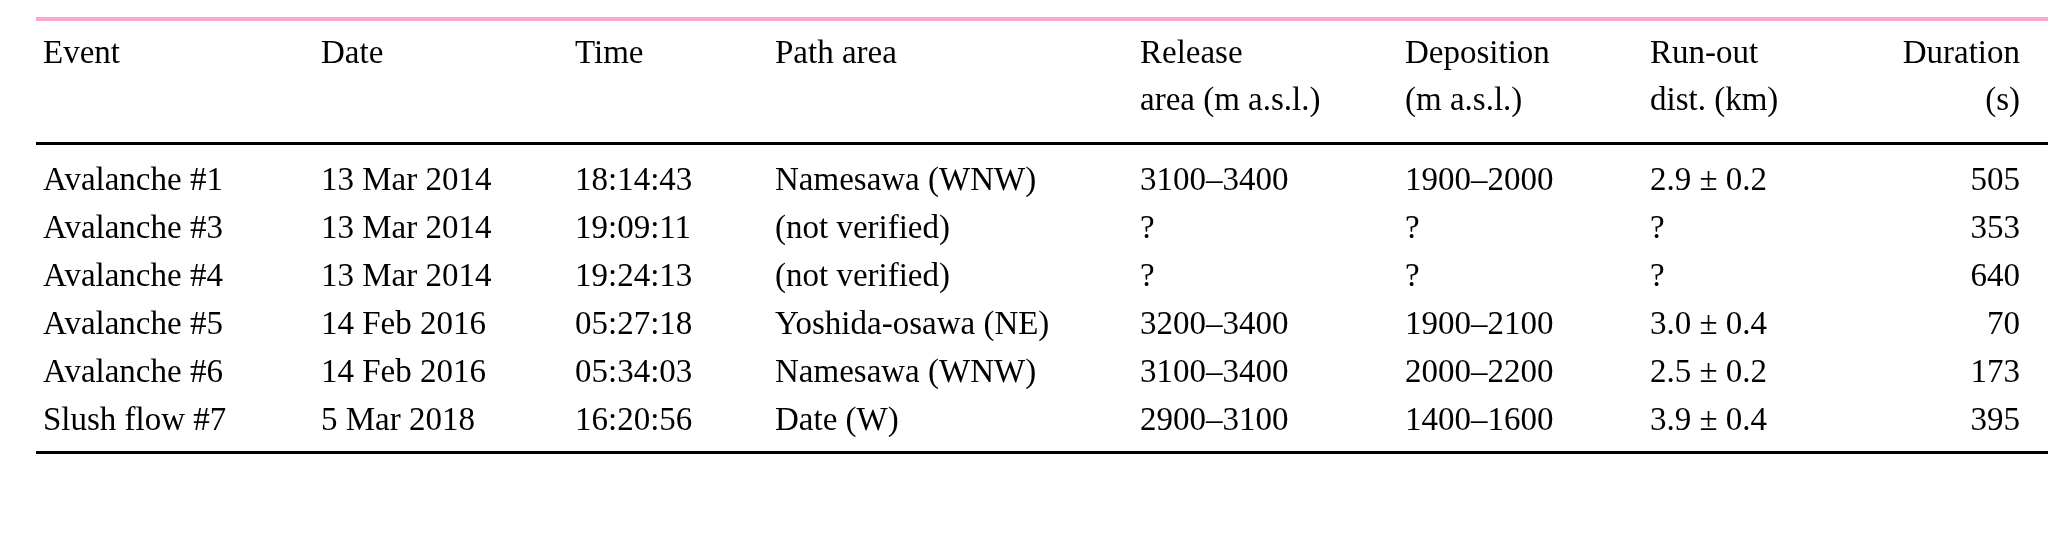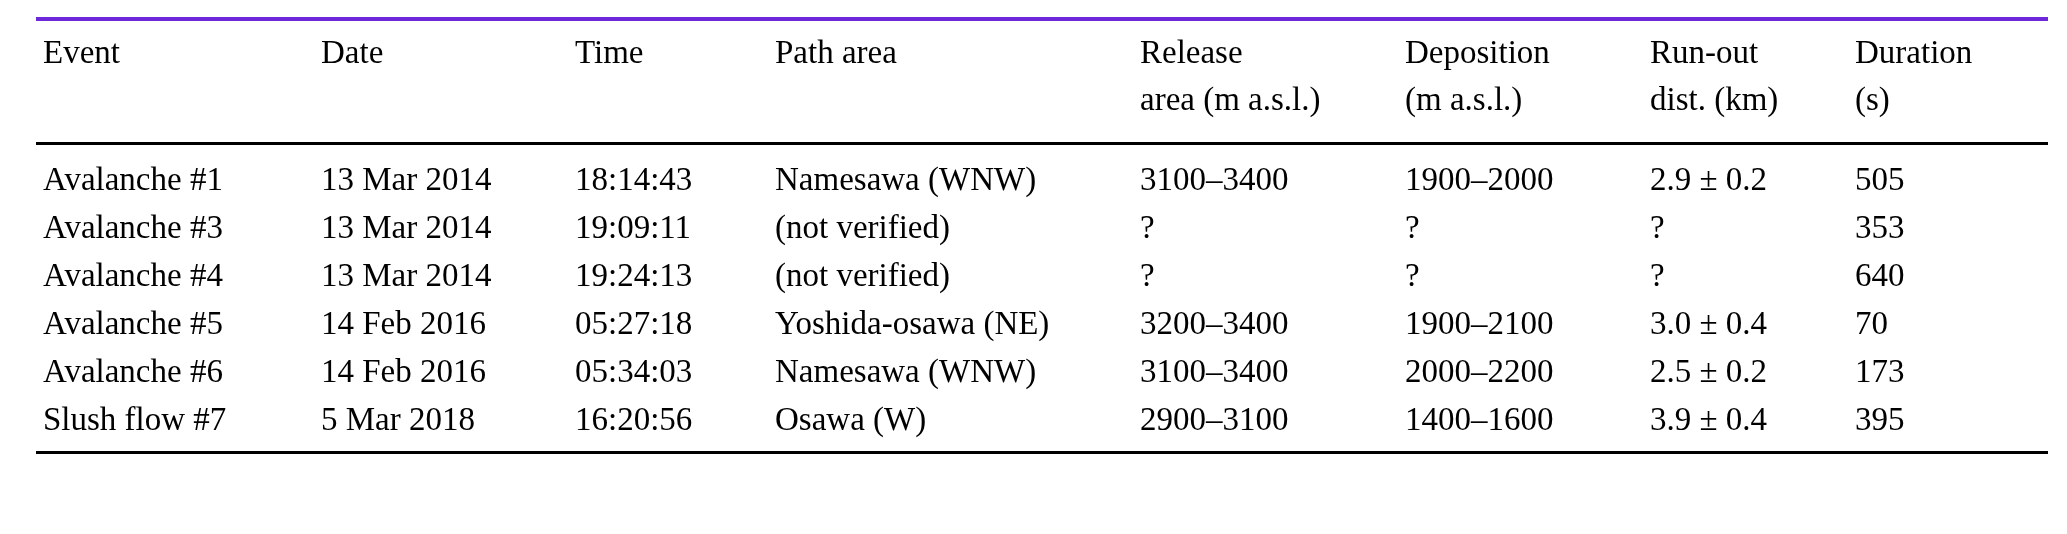--- a/index.html
+++ b/index.html
@@ -11,21 +11,21 @@
     color: #000000;
     font-family: "Liberation Serif", "DejaVu Serif", serif;
   }
   .table-wrap {
     padding: 17px 19px 0 36px;
   }
   table {
     width: 2012px;
     table-layout: fixed;
     border-collapse: collapse;
-    border-top: 4px solid #6d28d9;
+    border-top: 4px solid #f9a8d4;
     border-bottom: 3px solid #000;
     font-size: 33px;
   }
   col.w1 { width: 279px; }
   col.w2 { width: 260px; }
   col.w3 { width: 150px; }
   col.w4 { width: 415px; }
   col.w5 { width: 265px; }
   col.w6 { width: 245px; }
   col.w7 { width: 205px; }
@@ -48,21 +48,21 @@
     padding: 0;
     line-height: 48px;
     white-space: nowrap;
     overflow: visible;
   }
   tbody tr:first-child td { padding-top: 10px; }
   tbody tr:last-child td { padding-bottom: 8px; }
 
   .al-left   { text-align: left; }
   .al-center { text-align: left; }
-  .al-right  { text-align: left; }
+  .al-right  { text-align: right; }
 
   th.c1, td.c1 { padding-left: 7px; }
   th.c2, td.c2 { padding-left: 6px; }
   th.c4, td.c4 { padding-left: 50px; }
   th.c8, td.c8 { padding-right: 28px; }
 </style>
 </head>
 <body>
 
 <div class="table-wrap">
@@ -161,21 +161,21 @@
           <td class="c4 al-left">Namesawa (WNW)</td>
           <td class="c5 al-center">3100–3400</td>
           <td class="c6 al-center">2000–2200</td>
           <td class="c7 al-center">2.5 ± 0.2</td>
           <td class="c8 al-right">173</td>
         </tr>
         <tr>
           <td class="c1 al-left">Slush flow #7</td>
           <td class="c2 al-left">5 Mar 2018</td>
           <td class="c3 al-center">16:20:56</td>
-          <td class="c4 al-left">Osawa (W)</td>
+          <td class="c4 al-left">Date (W)</td>
           <td class="c5 al-center">2900–3100</td>
           <td class="c6 al-center">1400–1600</td>
           <td class="c7 al-center">3.9 ± 0.4</td>
           <td class="c8 al-right">395</td>
         </tr>
       </tbody>
   </table>
 </div>
 
 </body></html>

